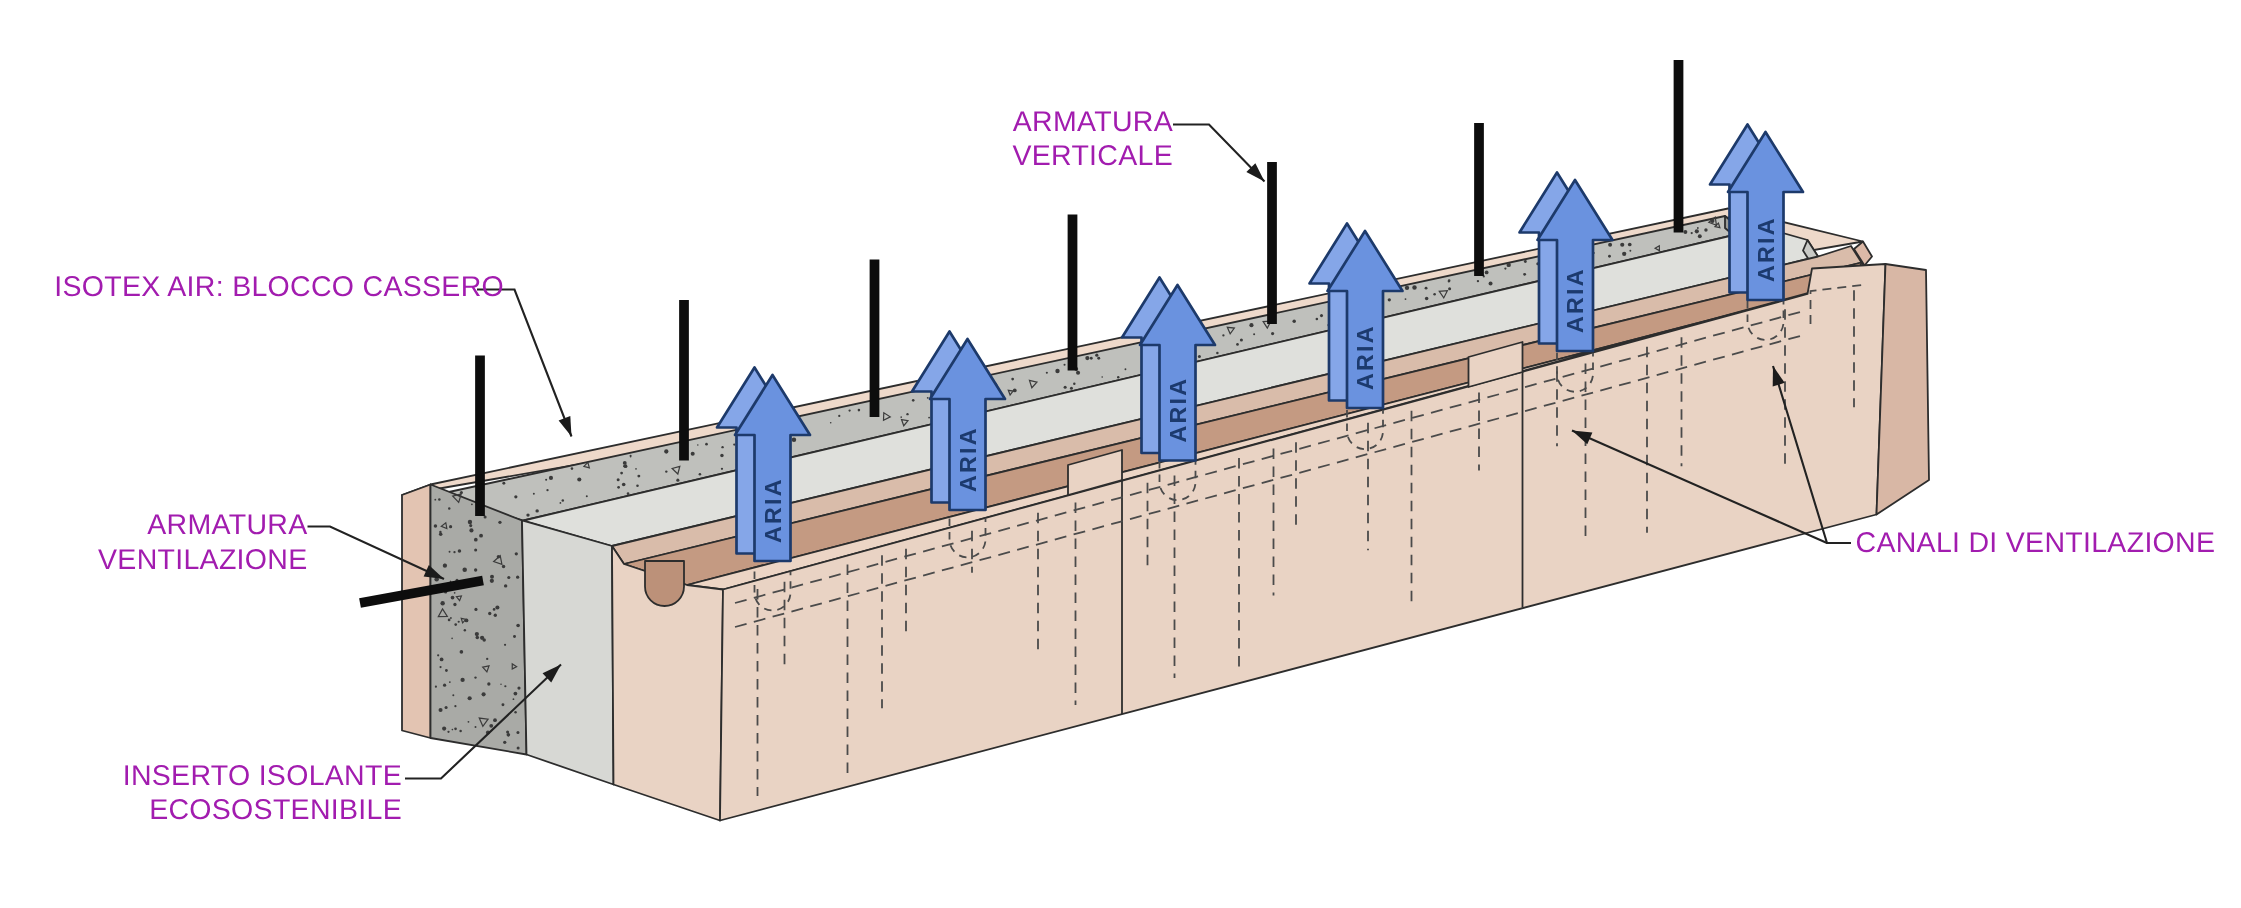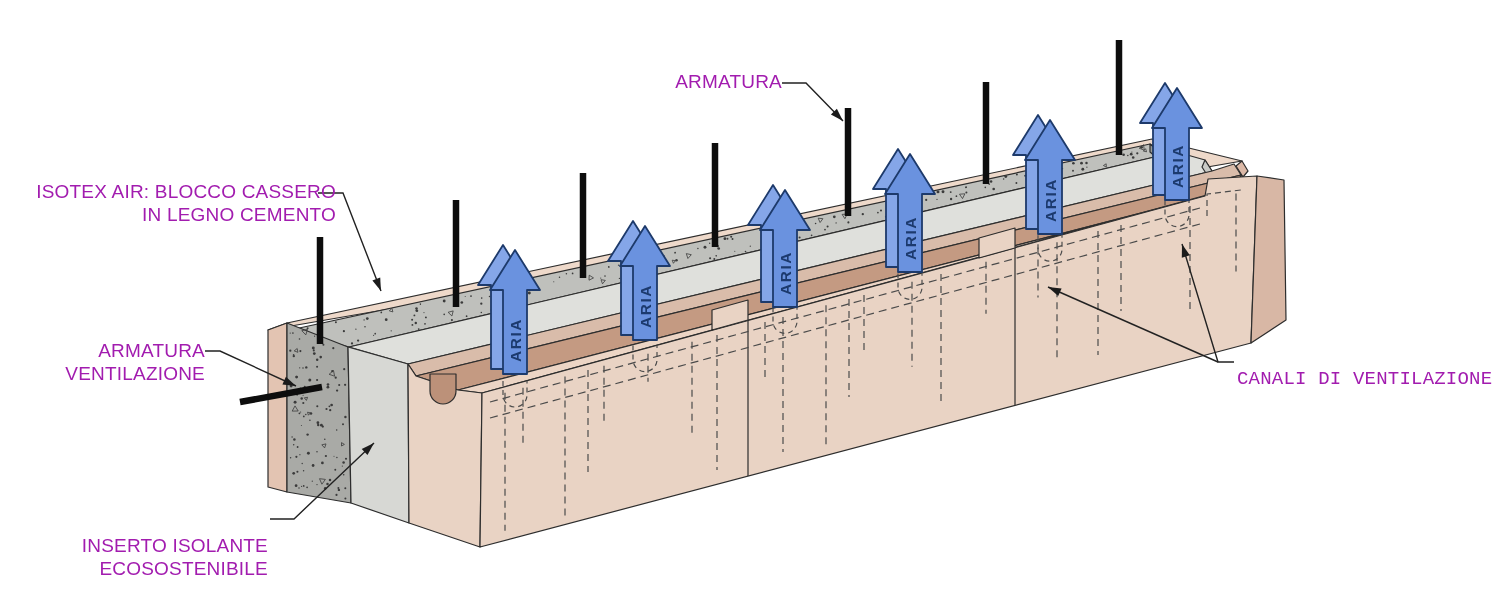--- a/index.html
+++ b/index.html
@@ -417,34 +417,34 @@
         <polygon points="374,443 367.5,455.0 361.7,448.9" fill="#1b1b1b"></polygon>
         <path d="M1234,362 L1218,362 L1182,244" fill="none" stroke="#222222" stroke-width="1.4"></path>
         <polygon points="1182,244 1189.8,255.2 1181.8,257.7" fill="#1b1b1b"></polygon>
         <path d="M1218,362 L1048,287" fill="none" stroke="#222222" stroke-width="1.4"></path>
         <polygon points="1048,287 1061.6,288.4 1058.2,296.1" fill="#1b1b1b"></polygon>
       </g>
   </svg>
 
   <div class="lbl r" style="left:18px;top:180px;width:318px;">
     <div>ISOTEX AIR: BLOCCO CASSERO</div>
-    <div>IN LEGNO CEMENTO</div>
   </div>
 
   <div class="lbl r" style="left:480px;top:70px;width:302px;">
     <div>ARMATURA</div>
+    <div>VERTICALE</div>
   </div>
 
   <div class="lbl r" style="left:0;top:339px;width:205px;">
     <div>ARMATURA</div>
     <div>VENTILAZIONE</div>
   </div>
 
-  <div class="lbl r" style="left:0;top:534px;width:268px;">
+  <div class="lbl r" style="left:0;top:506px;width:268px;">
     <div>INSERTO ISOLANTE</div>
     <div>ECOSOSTENIBILE</div>
   </div>
 
-  <div class="lbl" style="left:1237px;top:368px;font-family:Liberation Mono, monospace;">
+  <div class="lbl" style="left:1237px;top:351px;">
     <div>CANALI DI VENTILAZIONE</div>
   </div>
 
 </div>
 
 </body></html>

